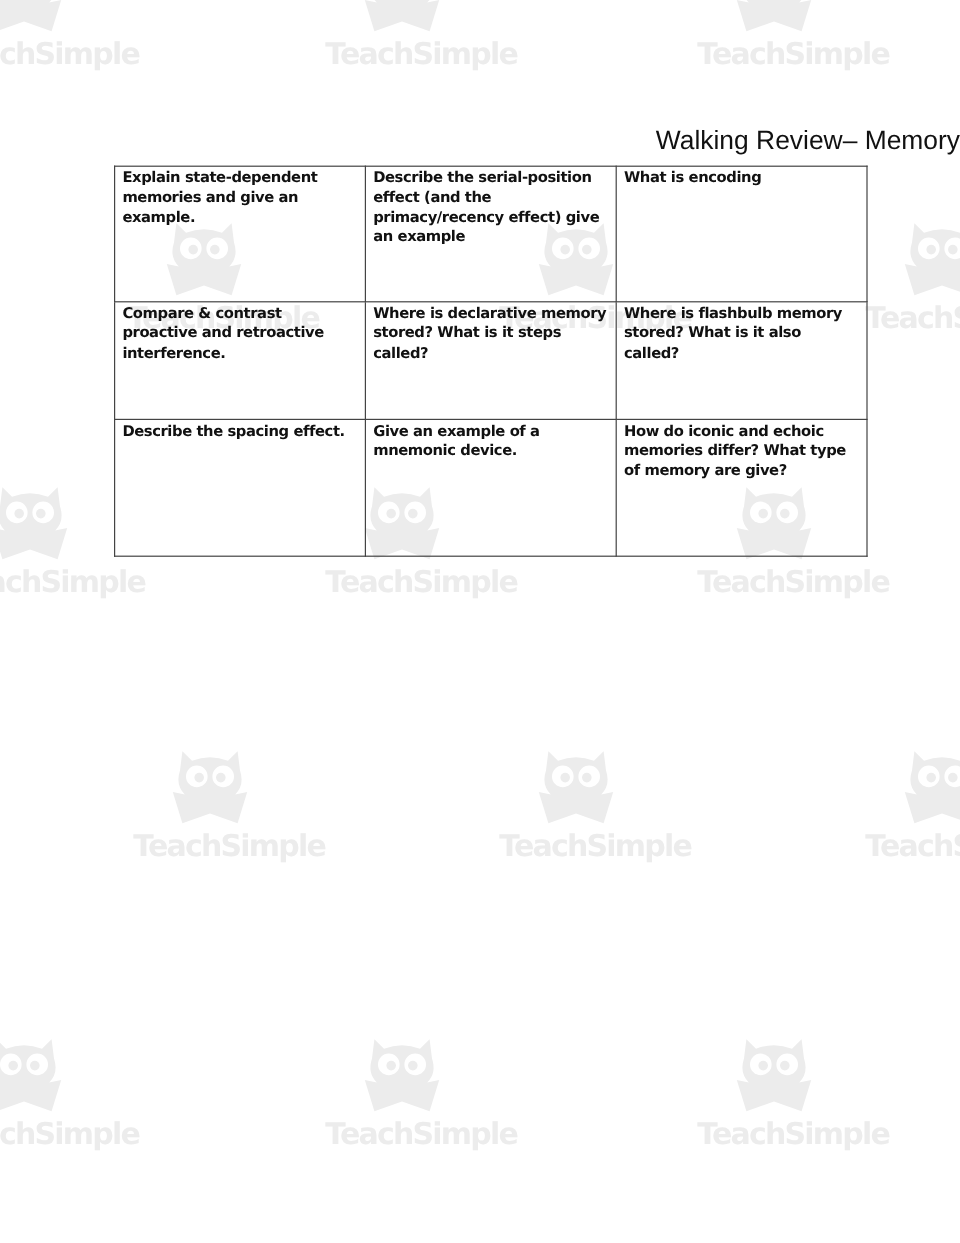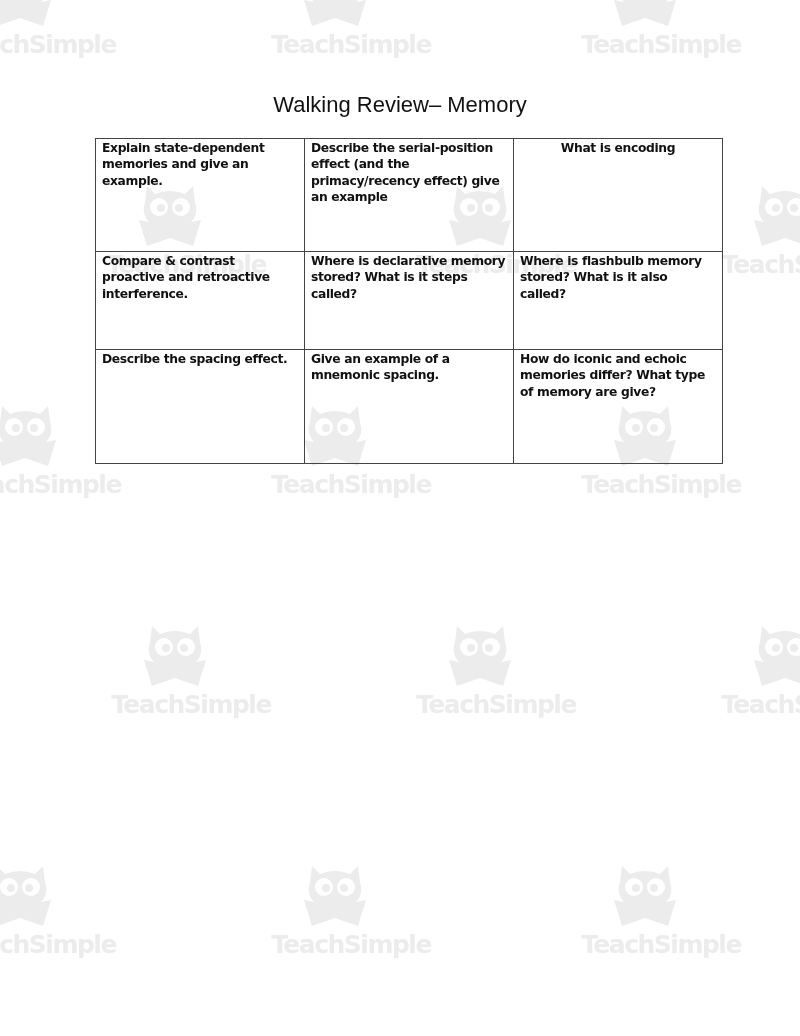--- a/index.html
+++ b/index.html
@@ -8,33 +8,33 @@
     font-family: "Liberation Sans", sans-serif; color: #111;
   }
   .wm { position: absolute; width: 160px; height: 110px; pointer-events: none; }
   .wm .owl { position: absolute; left: 45px; top: 0; width: 70px; height: 70px; }
   .wm .wm-text {
     position: absolute; left: 16px; top: 70px; width: 160px; text-align: center;
     font-family: "DejaVu Sans", sans-serif; font-weight: bold; font-size: 25px;
     color: #ececec; letter-spacing: -1.5px; white-space: nowrap;
   }
   .title {
-    position: absolute; left: 0; top: 92px; width: 800px; text-align: center;
+    position: absolute; left: 0; top: 104px; width: 800px; text-align: right;
     font-family: "Liberation Sans", sans-serif; font-size: 22px; color: #111;
   }
   table.grid {
     position: absolute; left: 95px; top: 138px; width: 627px;
     border-collapse: collapse; table-layout: fixed; font-weight: bold;
   }
   table.grid td {
     border: 1.3px solid #444; vertical-align: top; padding: 1px 6px 0 6px;
     font-family: "DejaVu Sans", sans-serif; font-size: 12.3px; line-height: 16.4px;
     letter-spacing: -0.35px; color: #111;
   }
-  td.center { text-align: center; margin-top: 46px; }
+  td.center { text-align: left; margin-top: 46px; }
 </style>
 </head>
 <body>
 
 <div id="watermarks">
     <div class="wm" style="left: -60px; top: -40px;">
       <div class="owl"><svg viewBox="0 0 70 70" width="70" height="70">
           <g fill="#ececec">
             <path d="M12 6 L20 14 Q35 8 50 14 L58 6 L60 22 Q64 34 56 42 L66 40 L58 66 L35 58 L12 66 L4 40 L14 42 Q6 34 10 22 Z"></path>
           </g>
@@ -289,17 +289,17 @@
         <td>Describe the serial-position effect (and the primacy/recency effect) give an example</td>
         <td class="center">What is encoding</td>
       </tr>
       <tr style="height: 98px; margin-top: 43px;">
         <td>Compare &amp; contrast proactive and retroactive interference.</td>
         <td>Where is declarative memory stored? What is it steps called?</td>
         <td>Where is flashbulb memory stored? What is it also called?</td>
       </tr>
       <tr style="height: 114px; margin-top: 43px;">
         <td>Describe the spacing effect.</td>
-        <td>Give an example of a mnemonic spacing.</td>
+        <td>Give an example of a mnemonic device.</td>
         <td>How do iconic and echoic memories differ? What type of memory are give?</td>
       </tr>
     </tbody>
 </table>
 
 </body></html>

